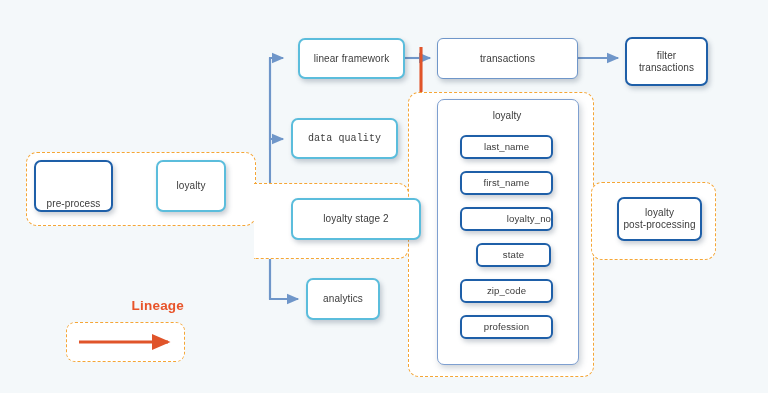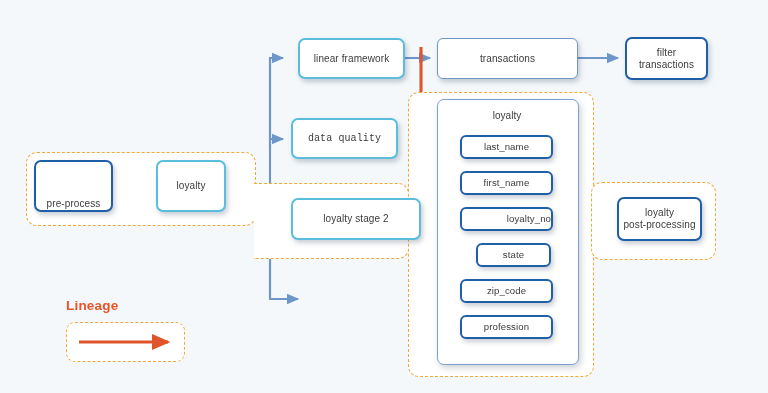--- a/index.html
+++ b/index.html
@@ -130,26 +130,29 @@
   </div>
 
   <div class="node cyan" style="left:291px;top:118px;width:107px;height:41px;font-family:Liberation Mono, monospace;">
     <span>data quality</span>
   </div>
 
   <div class="node cyan" style="left:291px;top:198px;width:130px;height:42px;">
     <span>loyalty stage 2</span>
   </div>
 
+  <div class="node cyan" style="left:306px;top:278px;width:74px;height:42px;">
+    <span>analytics</span>
+  </div>
 
   <div class="node mid" style="left:437px;top:38px;width:141px;height:41px;">
     <span>transactions</span>
   </div>
 
-  <div class="node dark" style="left:625px;top:37px;width:83px;height:43px;flex-direction:column;">
+  <div class="node dark" style="left:625px;top:37px;width:83px;height:49px;flex-direction:column;">
     <span>filter</span>
     <span>transactions</span>
   </div>
 
   <div class="node dark" style="left:617px;top:197px;width:85px;height:44px;flex-direction:column;">
     <span>loyalty</span>
     <span>post-processing</span>
   </div>
 
   <div class="node field" style="left:460px;top:135px;width:93px;height:24px;">
@@ -164,21 +167,21 @@
   <div class="node field" style="left:476px;top:243px;width:75px;height:24px;">
     <span>state</span>
   </div>
   <div class="node field" style="left:460px;top:279px;width:93px;height:24px;">
     <span>zip_code</span>
   </div>
   <div class="node field" style="left:460px;top:315px;width:93px;height:24px;">
     <span>profession</span>
   </div>
 
-  <div class="legend-title" style="left:66px;top:298px;width:118px;text-align:left;">Lineage</div>
+  <div class="legend-title" style="left:66px;top:298px;width:118px;text-align:right;">Lineage</div>
   <div class="legend-box" style="left:66px;top:322px;width:117px;height:38px;"></div>
   <svg class="svg-layer" viewBox="0 0 768 393" style="z-index:3;">
     <defs>
       <marker id="ar-legend" markerWidth="7" markerHeight="7" refX="5.2" refY="3" orient="auto">
         <path d="M0,0.4 L6,3 L0,5.6 z" fill="#e0542a"></path>
       </marker>
     </defs>
     <path d="M79,342 L168,342" stroke="#e0542a" stroke-width="3.1" fill="none" marker-end="url(#ar-legend)"></path>
   </svg>
 

